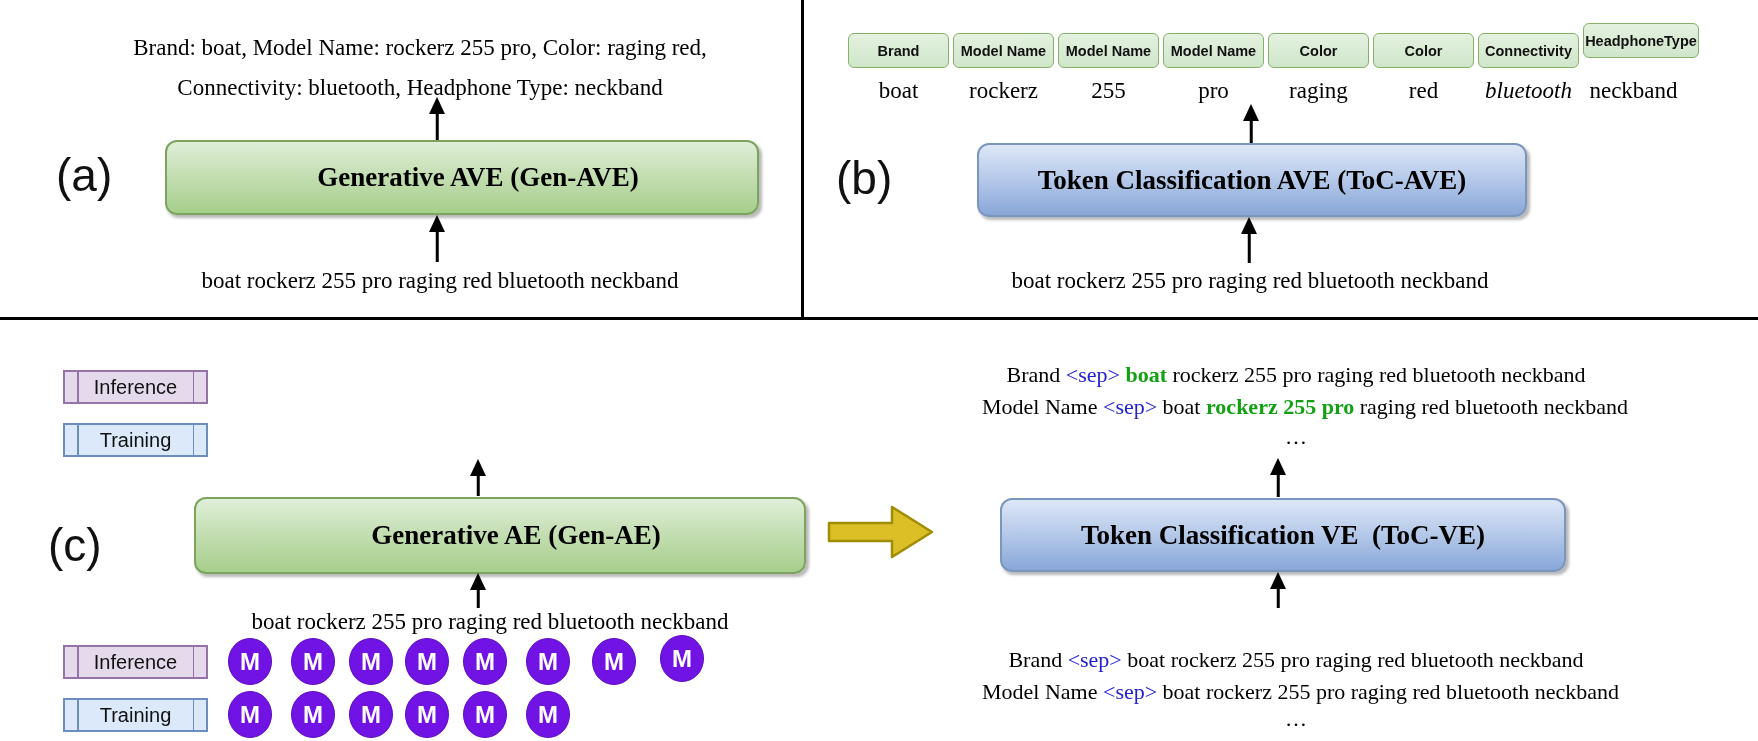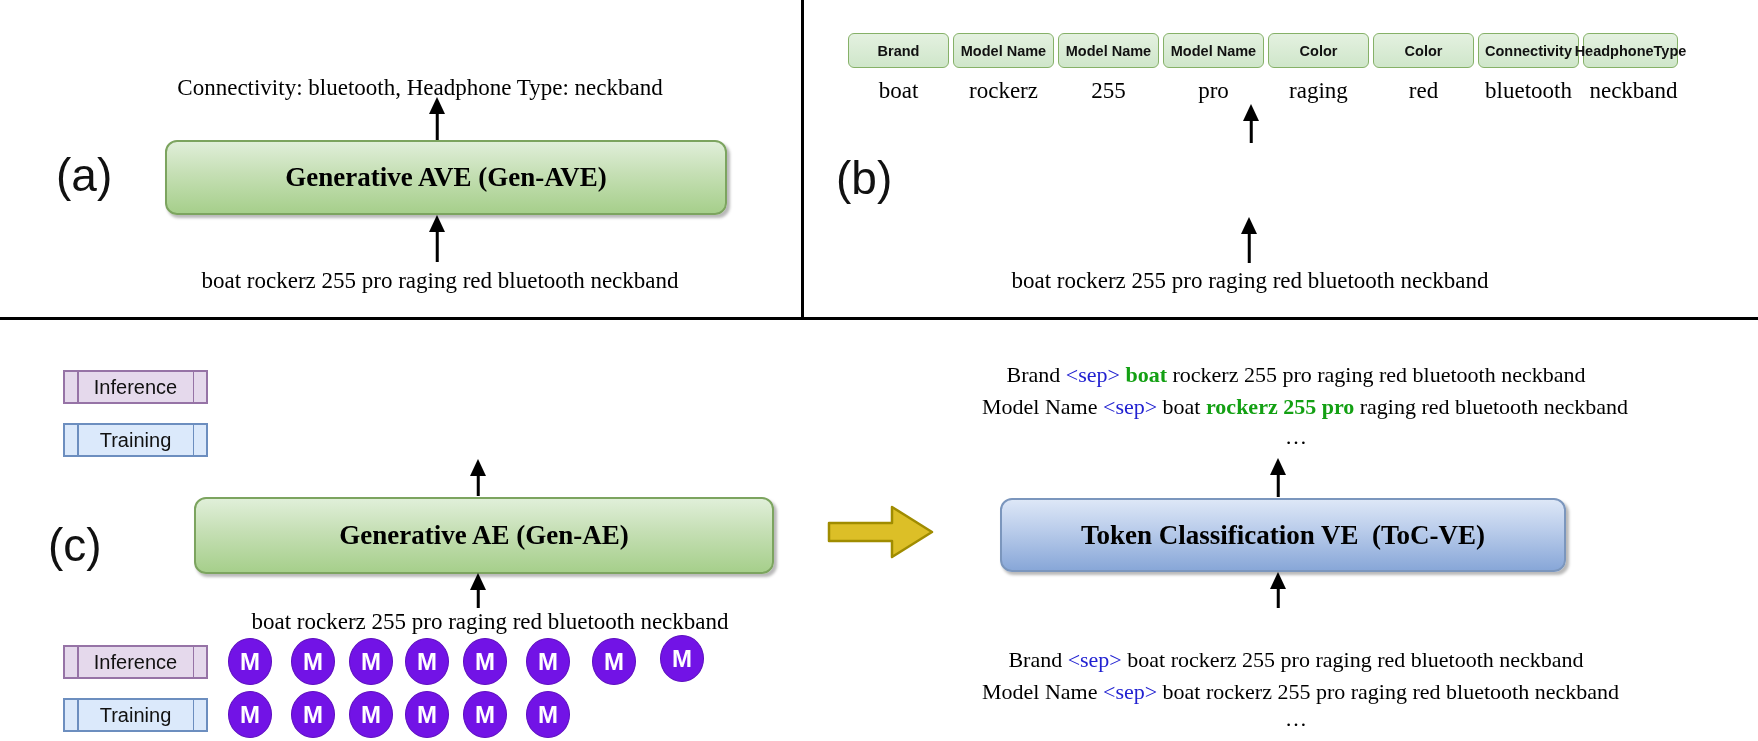--- a/index.html
+++ b/index.html
@@ -19,21 +19,21 @@
   .tline{position:absolute;font-size:23px;text-align:center;white-space:pre;line-height:30px;}
   .tline2{position:absolute;font-size:22px;text-align:center;white-space:pre;line-height:27px;}
   .sep{color:#2121d1;}
   .val{color:#13a013;font-weight:bold;}
 
   
   .modelbox{position:absolute;border-radius:12px;display:flex;align-items:center;justify-content:center;
             box-shadow:2.5px 3px 3px rgba(0,0,0,0.28);}
   .modelbox .title{font-size:27px;font-weight:bold;white-space:pre;text-align:center;
                    font-family:"Liberation Serif",serif;}
-  .greenbox{background:linear-gradient(#e0efd9,#c5dfb4 45%,#a6cf8b);border:2px solid #7ca45f;}
+  .greenbox{background:linear-gradient(#e0efd9,#c5dfb4 45%,#a6cf8b);border:2px solid #7ca45f;padding-left:32px;}
   .bluebox{background:linear-gradient(#dde7f7,#b8cbea 45%,#88a7d8);border:2px solid #7b96bd;}
 
   
   .tagbox{position:absolute;height:35px;border:1.5px solid #86b168;border-radius:6px;
           background:linear-gradient(#e4f1e0,#cfe6ca);display:flex;align-items:center;justify-content:center;
           font-family:"Liberation Sans",sans-serif;font-weight:bold;font-size:14.5px;color:#111;
           box-sizing:border-box;}
   .tokencell{position:absolute;top:78px;width:101px;text-align:center;font-size:23px;}
 
   
@@ -64,20 +64,21 @@
 </head>
 <body>
 
 <div class="stage">
 
   <div class="vdiv" style="left:801px;top:0;height:317px;"></div>
   <div class="hdiv" style="left:0;top:317px;width:1758px;"></div>
 
   <div class="plabel" style="left:56px;top:148px;">(a)</div>
 
+  <div class="tline" style="left:40px;top:33px;width:760px;">Brand: boat, Model Name: rockerz 255 pro, Color: raging red,</div>
   <div class="tline" style="left:40px;top:63px;width:760px;margin-top:10px;">Connectivity: bluetooth, Headphone Type: neckband</div>
 
   <div class="arrow-up" style="left:427px;top:97px;height:43px;">
     <div class="head"></div>
     <div class="shaft"></div>
   </div>
 
   <div class="modelbox greenbox" style="left:165px;top:140px;width:558px;height:71px;">
     <div class="title">Generative AVE (Gen-AVE)</div>
   </div>
@@ -91,36 +92,39 @@
 
   <div class="plabel" style="left:836px;top:151px;">(b)</div>
 
   <div class="tagbox" style="left:848px;top:33px;width:101px;">Brand</div>
   <div class="tagbox" style="left:953px;top:33px;width:101px;">Model Name</div>
   <div class="tagbox" style="left:1058px;top:33px;width:101px;">Model Name</div>
   <div class="tagbox" style="left:1163px;top:33px;width:101px;">Model Name</div>
   <div class="tagbox" style="left:1268px;top:33px;width:101px;">Color</div>
   <div class="tagbox" style="left:1373px;top:33px;width:101px;">Color</div>
   <div class="tagbox" style="left:1478px;top:33px;width:101px;">Connectivity</div>
-  <div class="tagbox" style="left:1583px;top:33px;width:95px;">HeadphoneType</div>
+  <div class="tagbox" style="left:1583px;top:23px;width:116px;">HeadphoneType</div>
 
   <div class="tokencell" style="left:848px;">boat</div>
   <div class="tokencell" style="left:953px;">rockerz</div>
   <div class="tokencell" style="left:1058px;">255</div>
   <div class="tokencell" style="left:1163px;">pro</div>
   <div class="tokencell" style="left:1268px;">raging</div>
   <div class="tokencell" style="left:1373px;">red</div>
-  <div class="tokencell" style="left:1478px;">bluetooth</div>
+  <div class="tokencell" style="left:1478px;font-style:italic;">bluetooth</div>
   <div class="tokencell" style="left:1583px;">neckband</div>
 
   <div class="arrow-up" style="left:1241px;top:104px;height:39px;">
     <div class="head"></div>
     <div class="shaft"></div>
   </div>
 
+  <div class="modelbox bluebox" style="left:977px;top:143px;width:546px;height:70px;">
+    <div class="title">Token Classification AVE (ToC-AVE)</div>
+  </div>
 
   <div class="arrow-up" style="left:1239px;top:217px;height:46px;">
     <div class="head"></div>
     <div class="shaft"></div>
   </div>
 
   <div class="tline" style="left:850px;top:266px;width:800px;">boat rockerz 255 pro raging red bluetooth neckband</div>
 
   <div class="plabel" style="left:48px;top:518px;">(c)</div>
 

